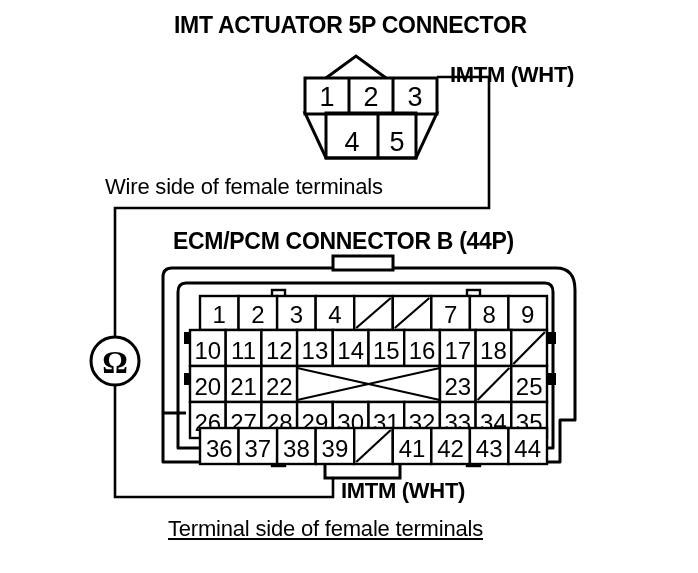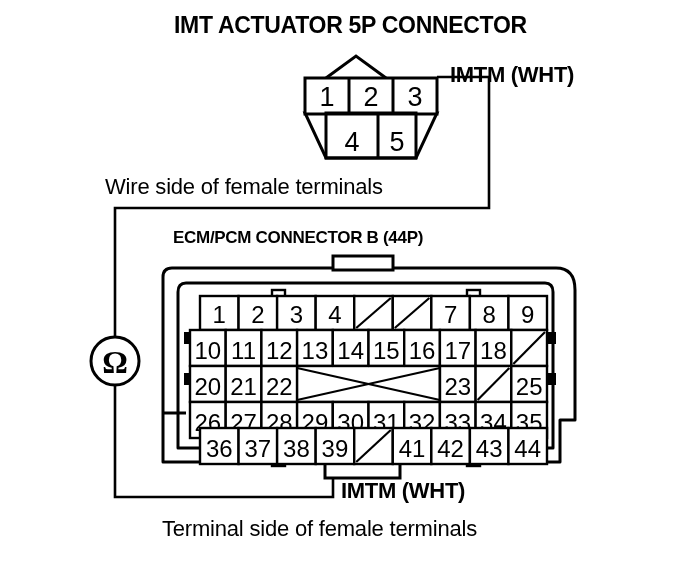--- a/index.html
+++ b/index.html
@@ -10,29 +10,29 @@
   }
   #stage{position:absolute;left:0;top:0;width:693px;height:573px;}
   #stage svg{position:absolute;left:0;top:0;}
 
   .ttl{
     position:absolute;font-weight:bold;white-space:nowrap;
     letter-spacing:-0.3px;
   }
   #title-5p{left:174px;top:12px;font-size:23px;}
   #label-imtm-top{left:450px;top:62px;font-size:22px;font-weight:bold;}
-  #title-ecm{left:173px;top:228px;font-size:17px;}
+  #title-ecm{left:173px;top:228px;font-size:23px;}
   #label-imtm-bottom{left:341px;top:478px;font-size:22px;font-weight:bold;}
 
   .cap{
     position:absolute;white-space:nowrap;font-size:22px;
     letter-spacing:-0.2px;
   }
   #cap-wire{left:105px;top:174px;}
-  #cap-terminal{left:162px;top:516px;}
+  #cap-terminal{left:168px;top:516px;text-decoration:underline;}
 </style>
 </head>
 <body>
 
 <div id="stage">
 
   <div class="ttl" id="title-5p">IMT ACTUATOR 5P CONNECTOR</div>
 
   <div class="ttl" id="label-imtm-top">IMTM (WHT)</div>
 

